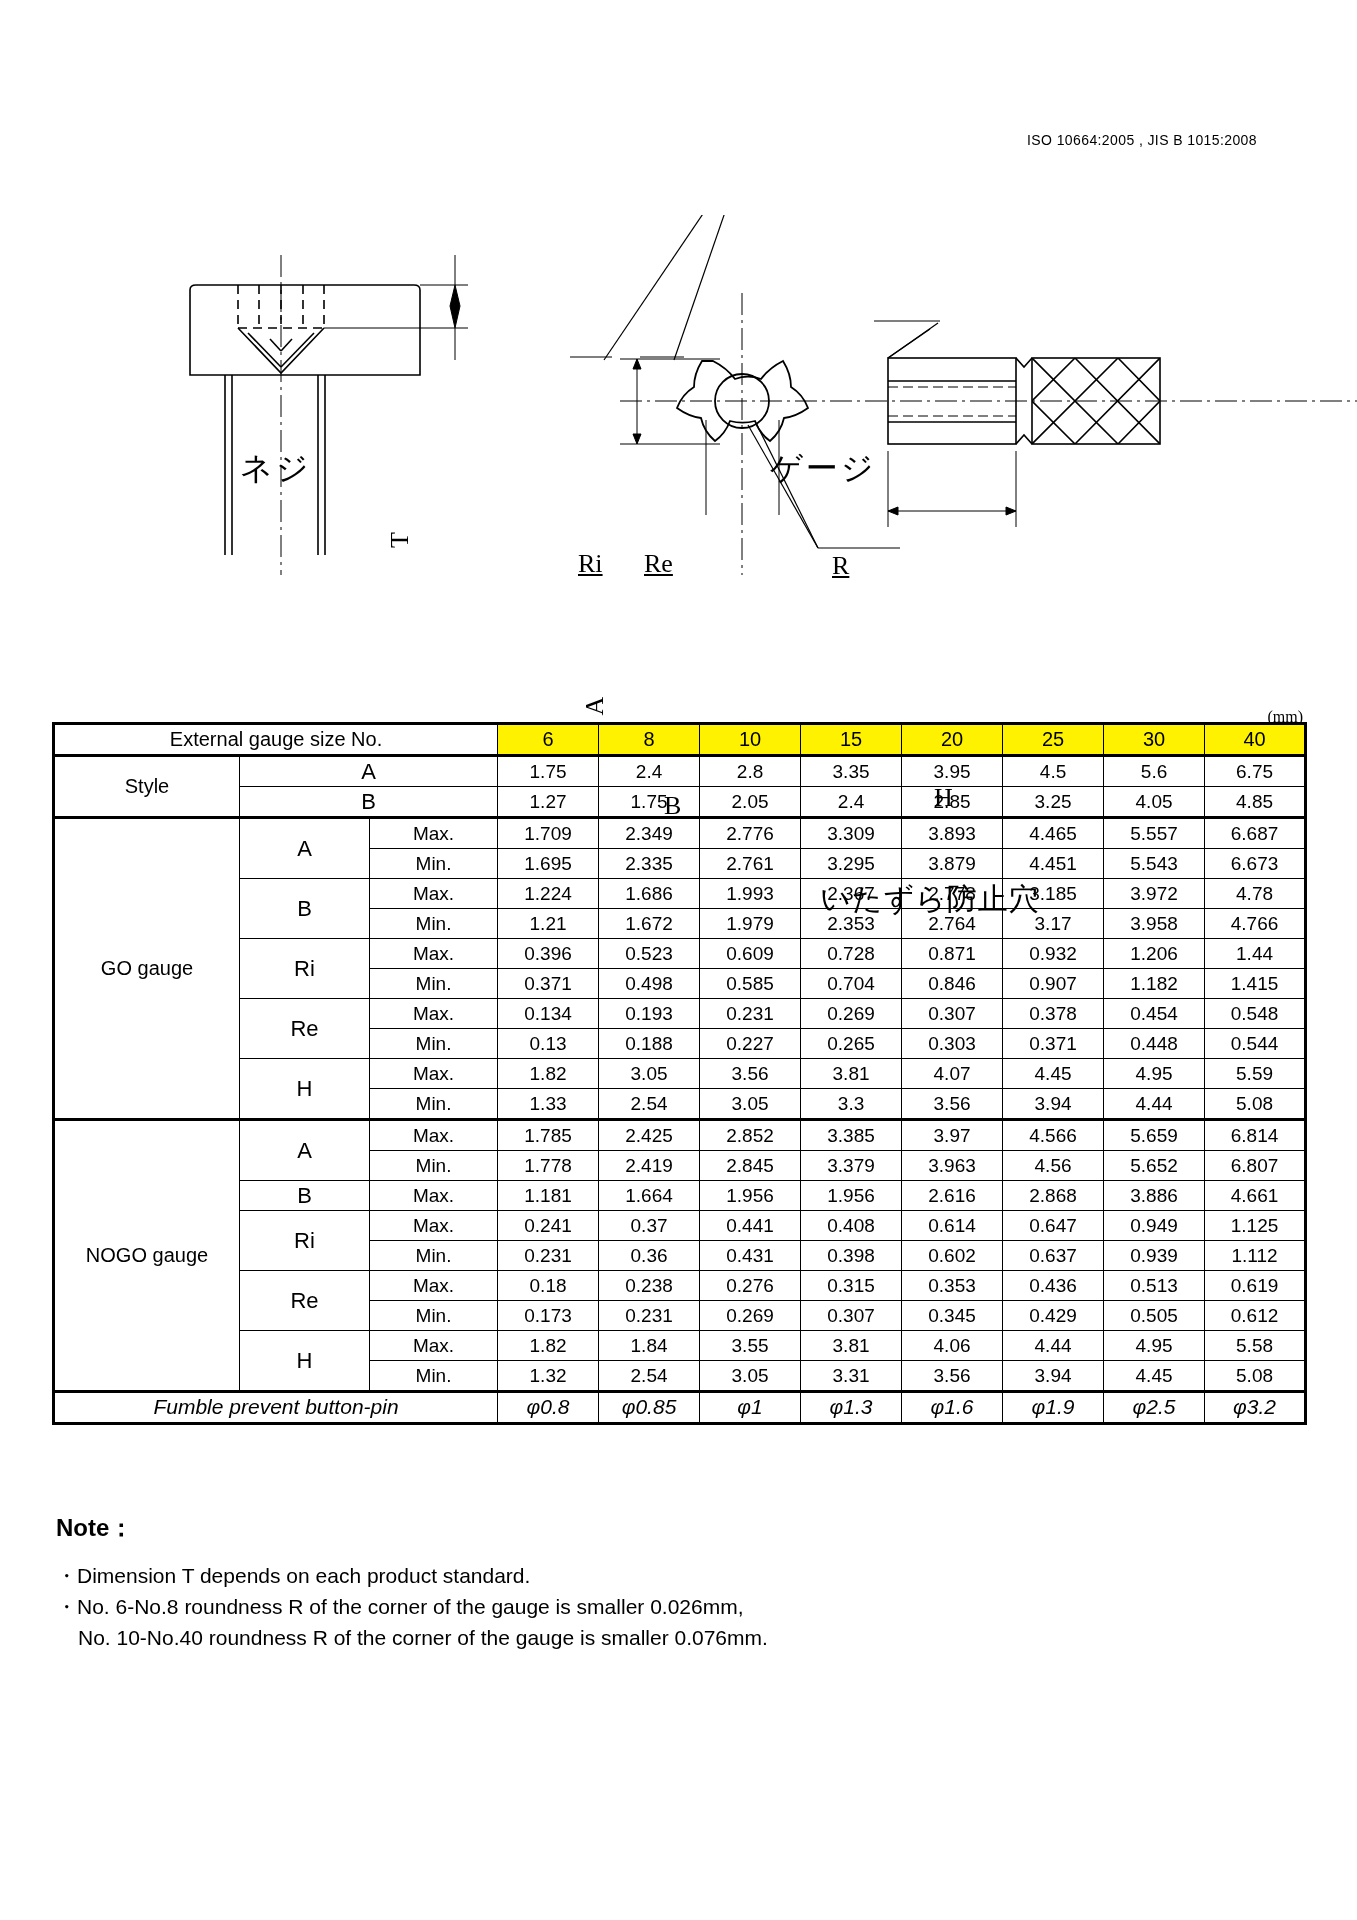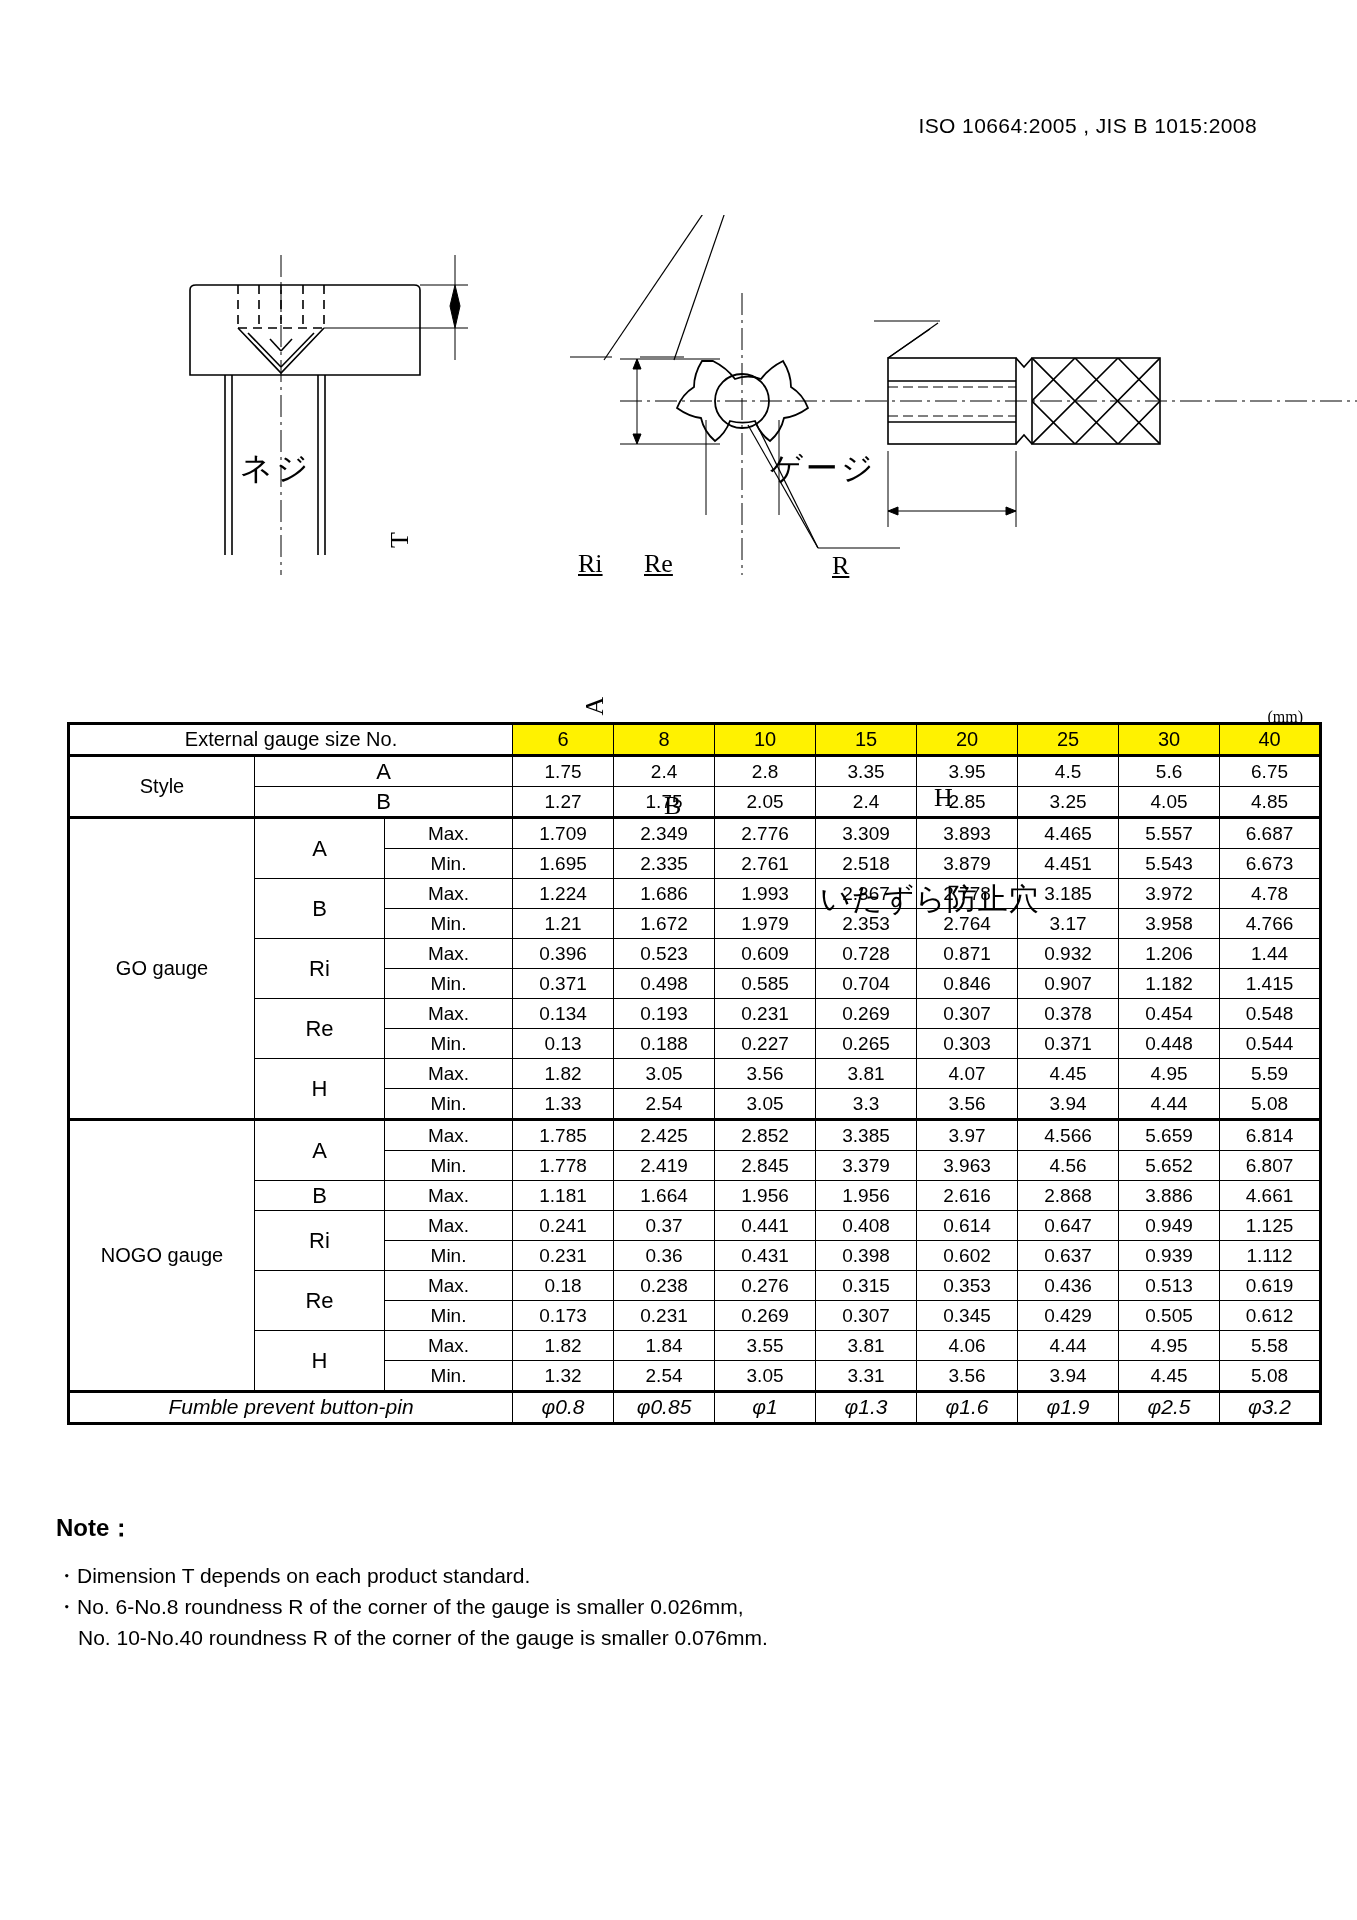--- a/index.html
+++ b/index.html
@@ -18,22 +18,22 @@
   .page {
     position: relative;
     width: 1357px;
     height: 1920px;
   }
 
   
   .std-ref {
     position: absolute;
     right: 100px;
-    top: 114px;
-    font-size: 21px;
+    top: 132px;
+    font-size: 14px;
     letter-spacing: 0.4px;
     white-space: nowrap;
     text-align: right;
   }
   .doc-title {
     position: absolute;
     left: 0;
     right: 0;
     top: 164px;
     text-align: center;
@@ -94,21 +94,20 @@
 
   
   table.spec {
     position: absolute;
     left: 52px;
     top: 722px;
     width: 1253px;
     border-collapse: collapse;
     table-layout: fixed;
     font-size: 19px;
-    margin-left: 15px;
   }
   table.spec td {
     border: 1px solid #000000;
     text-align: center;
     vertical-align: middle;
     padding: 0;
     height: 29px;
     line-height: 1.05;
   }
   .c-group { width: 186px; }
@@ -361,21 +360,21 @@
           <td class=" thick-top">3.893</td>
           <td class=" thick-top">4.465</td>
           <td class=" thick-top">5.557</td>
           <td class=" thick-top thick-right">6.687</td>
         </tr>
         <tr>
           <td class="mm-label">Min.</td>
           <td>1.695</td>
           <td>2.335</td>
           <td>2.761</td>
-          <td>2.518</td>
+          <td>3.295</td>
           <td>3.879</td>
           <td>4.451</td>
           <td>5.543</td>
           <td class=" thick-right">6.673</td>
         </tr>
         <tr>
           <td class="param-label" rowspan="2">B</td>
           <td class="mm-label">Max.</td>
           <td>1.224</td>
           <td>1.686</td>

